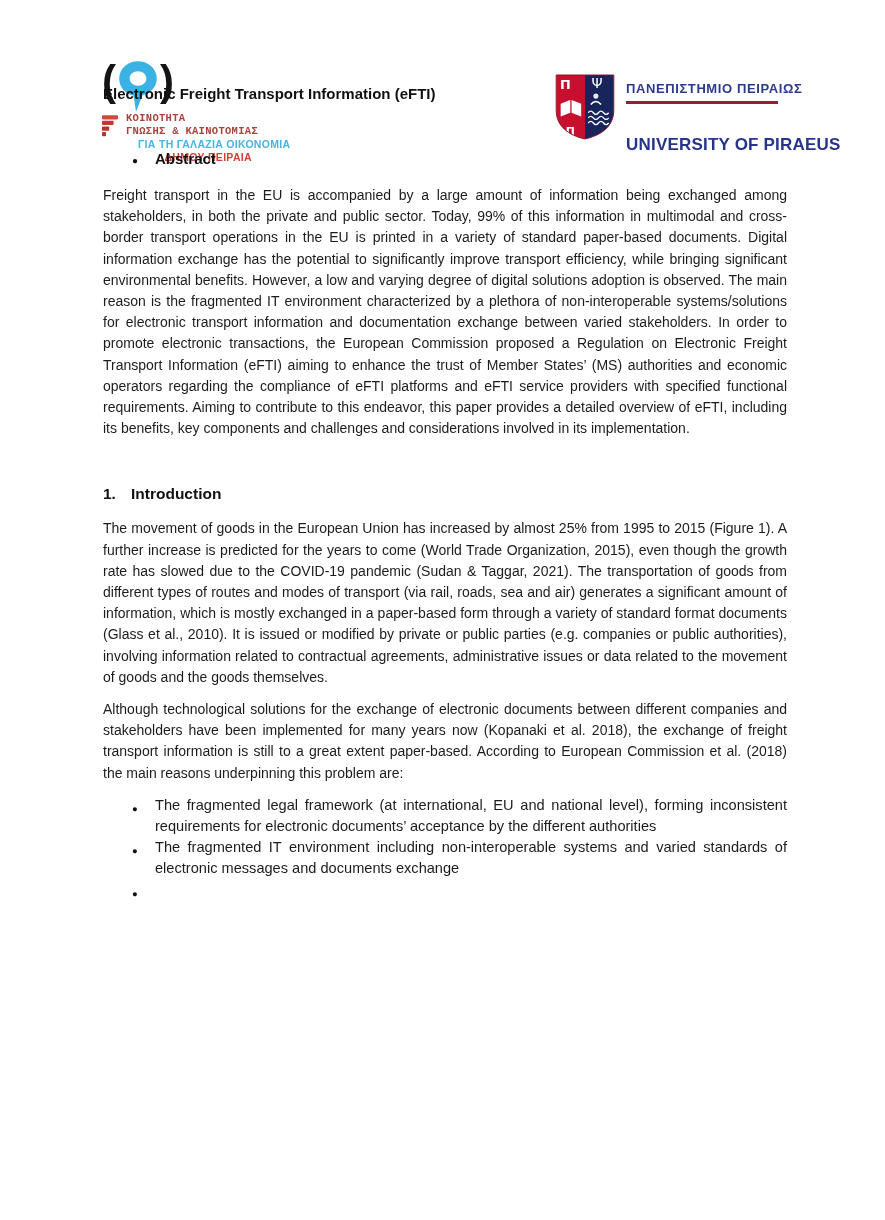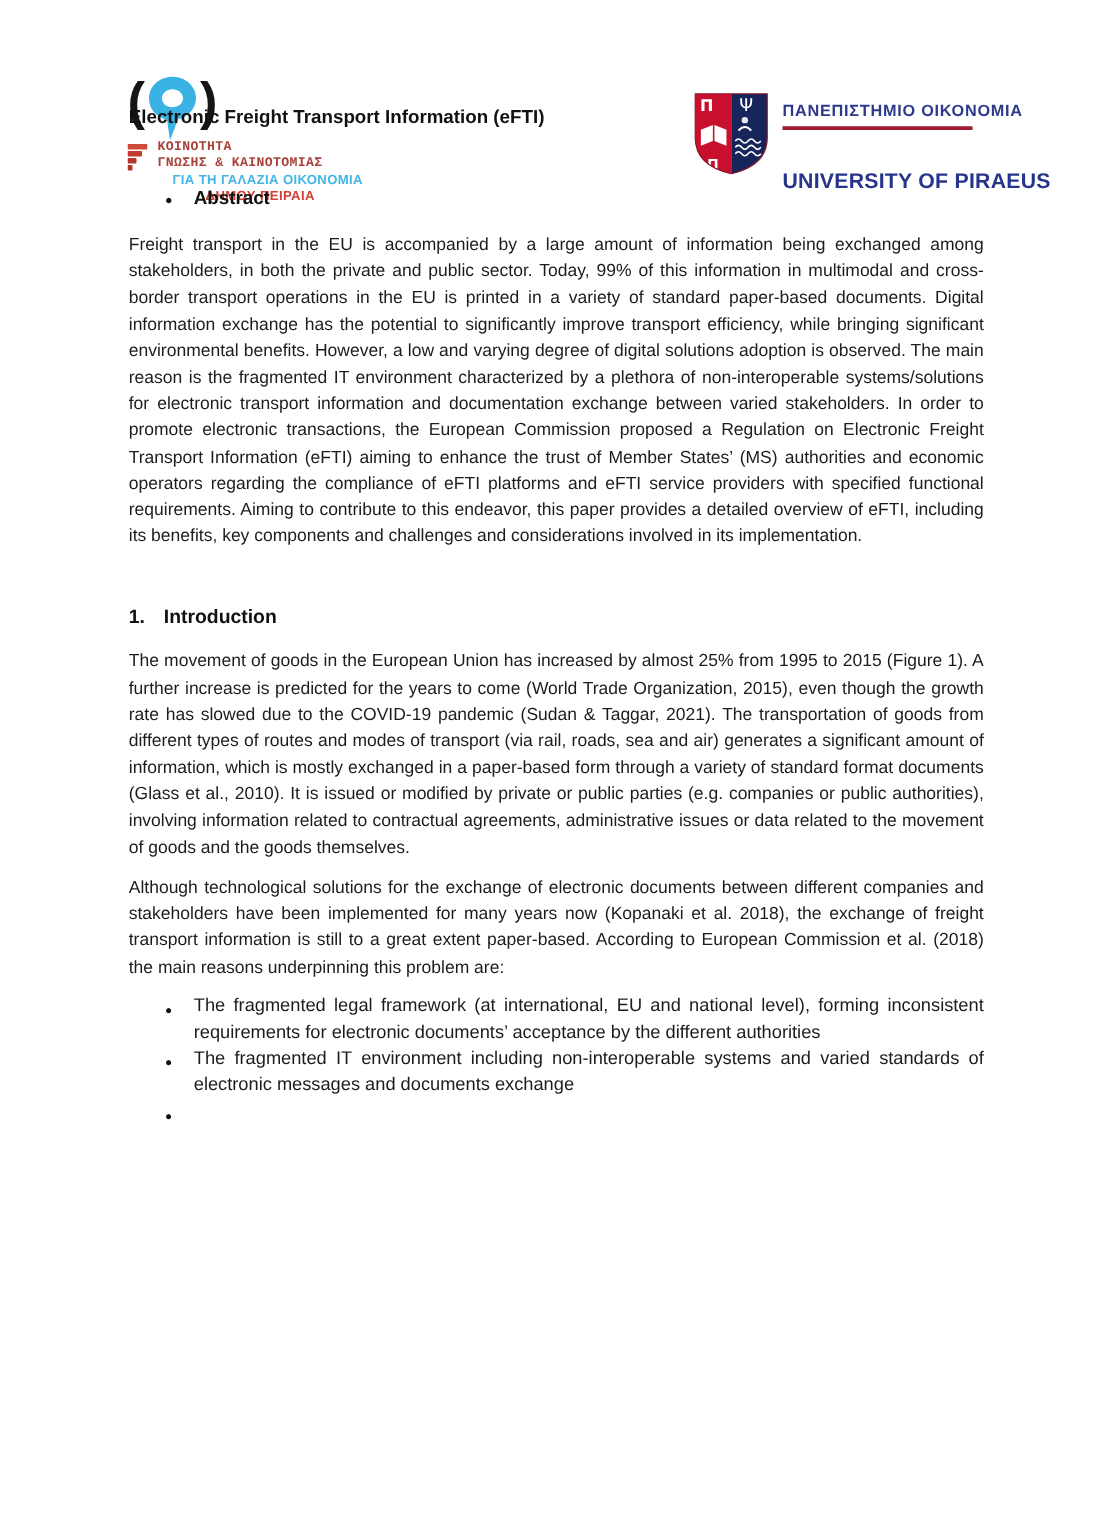--- a/index.html
+++ b/index.html
@@ -196,21 +196,21 @@
         <path d="M59 49 Q67 40 75 49" stroke="#ffffff" stroke-width="2.5" fill="none"></path>
         <g stroke="#ffffff" stroke-width="2" fill="none">
           <path d="M55 62 q4 -5 8 0 t8 0 t8 0 t8 0"></path>
           <path d="M55 70 q4 -5 8 0 t8 0 t8 0 t8 0"></path>
           <path d="M55 78 q4 -5 8 0 t8 0 t8 0 t8 0"></path>
         </g>
       </g>
       <path d="M5 3 H95 V58 C95 83 76 97 50 103 C24 97 5 83 5 58 Z" fill="none" stroke="#8c1126" stroke-width="1.5"></path>
     </svg>
     <div class="uni-text">
-      <div class="uni-greek">ΠΑΝΕΠΙΣΤΗΜΙΟ ΟΙΚΟΝΟΜΙΑ</div>
+      <div class="uni-greek">ΠΑΝΕΠΙΣΤΗΜΙΟ ΠΕΙΡΑΙΩΣ</div>
       <div class="uni-rule"></div>
       <div class="uni-english">UNIVERSITY OF PIRAEUS</div>
     </div>
   </div>
 
   <div class="content">
 
     <div class="doc-title">Electronic Freight Transport Information (eFTI)</div>
 
     <div class="abstract-heading">

